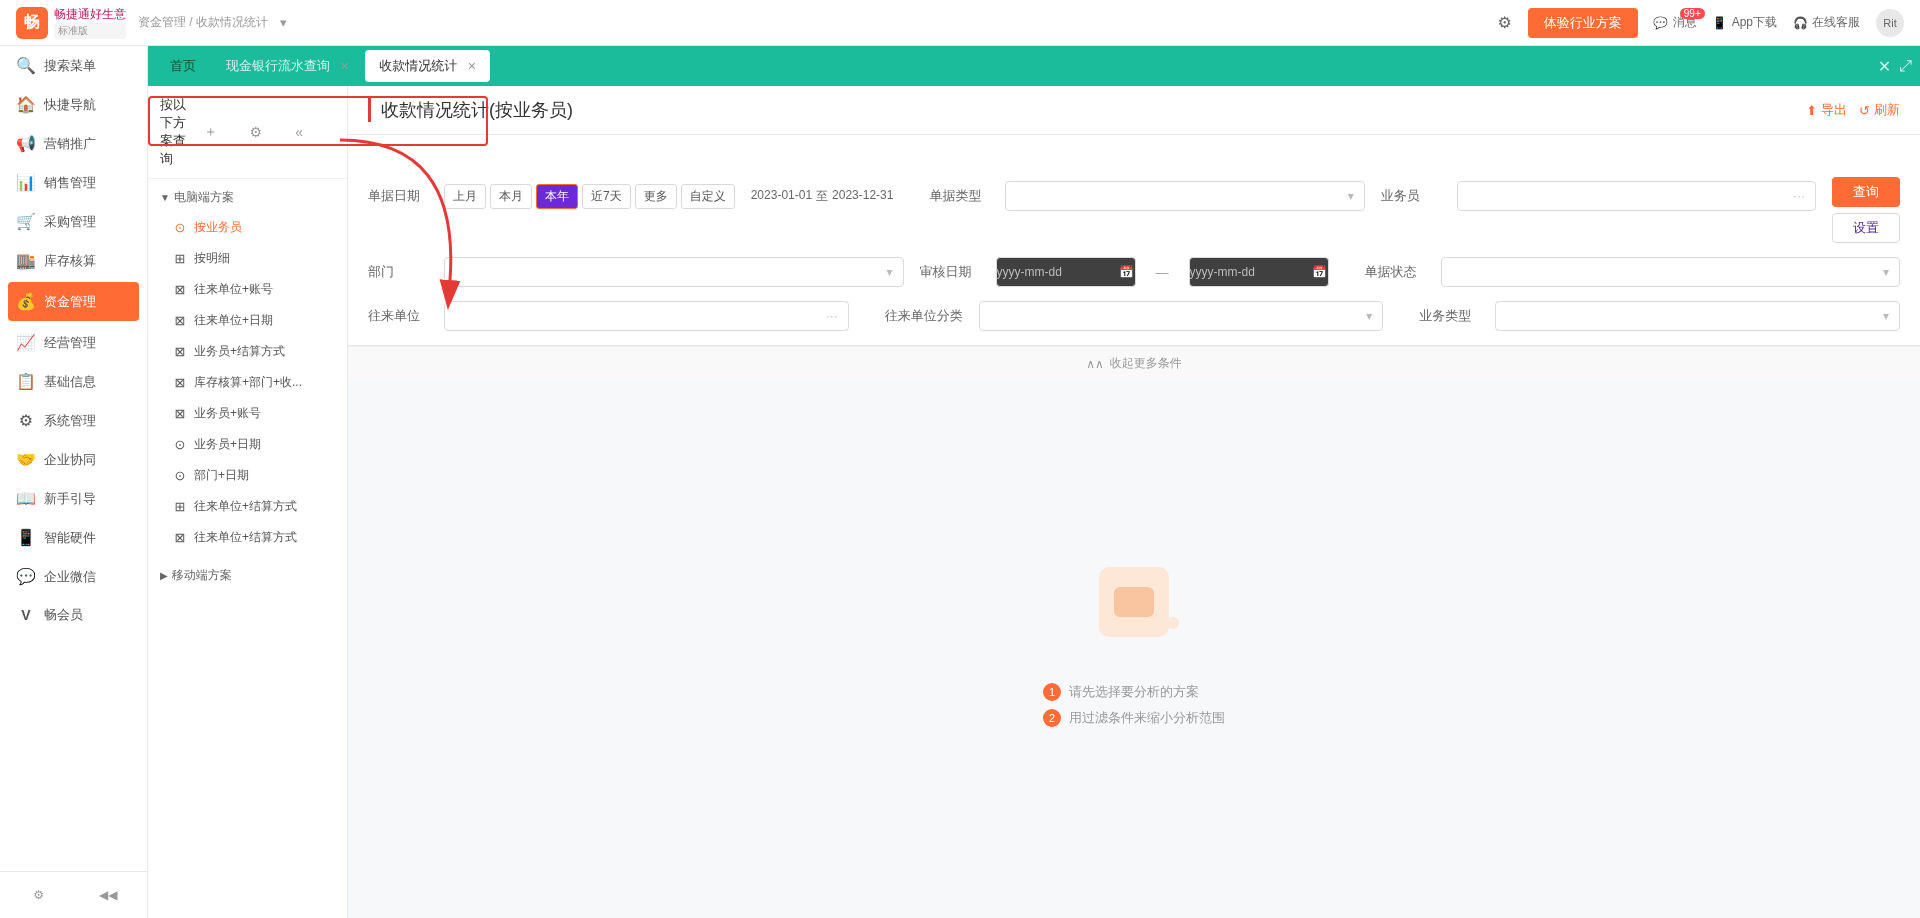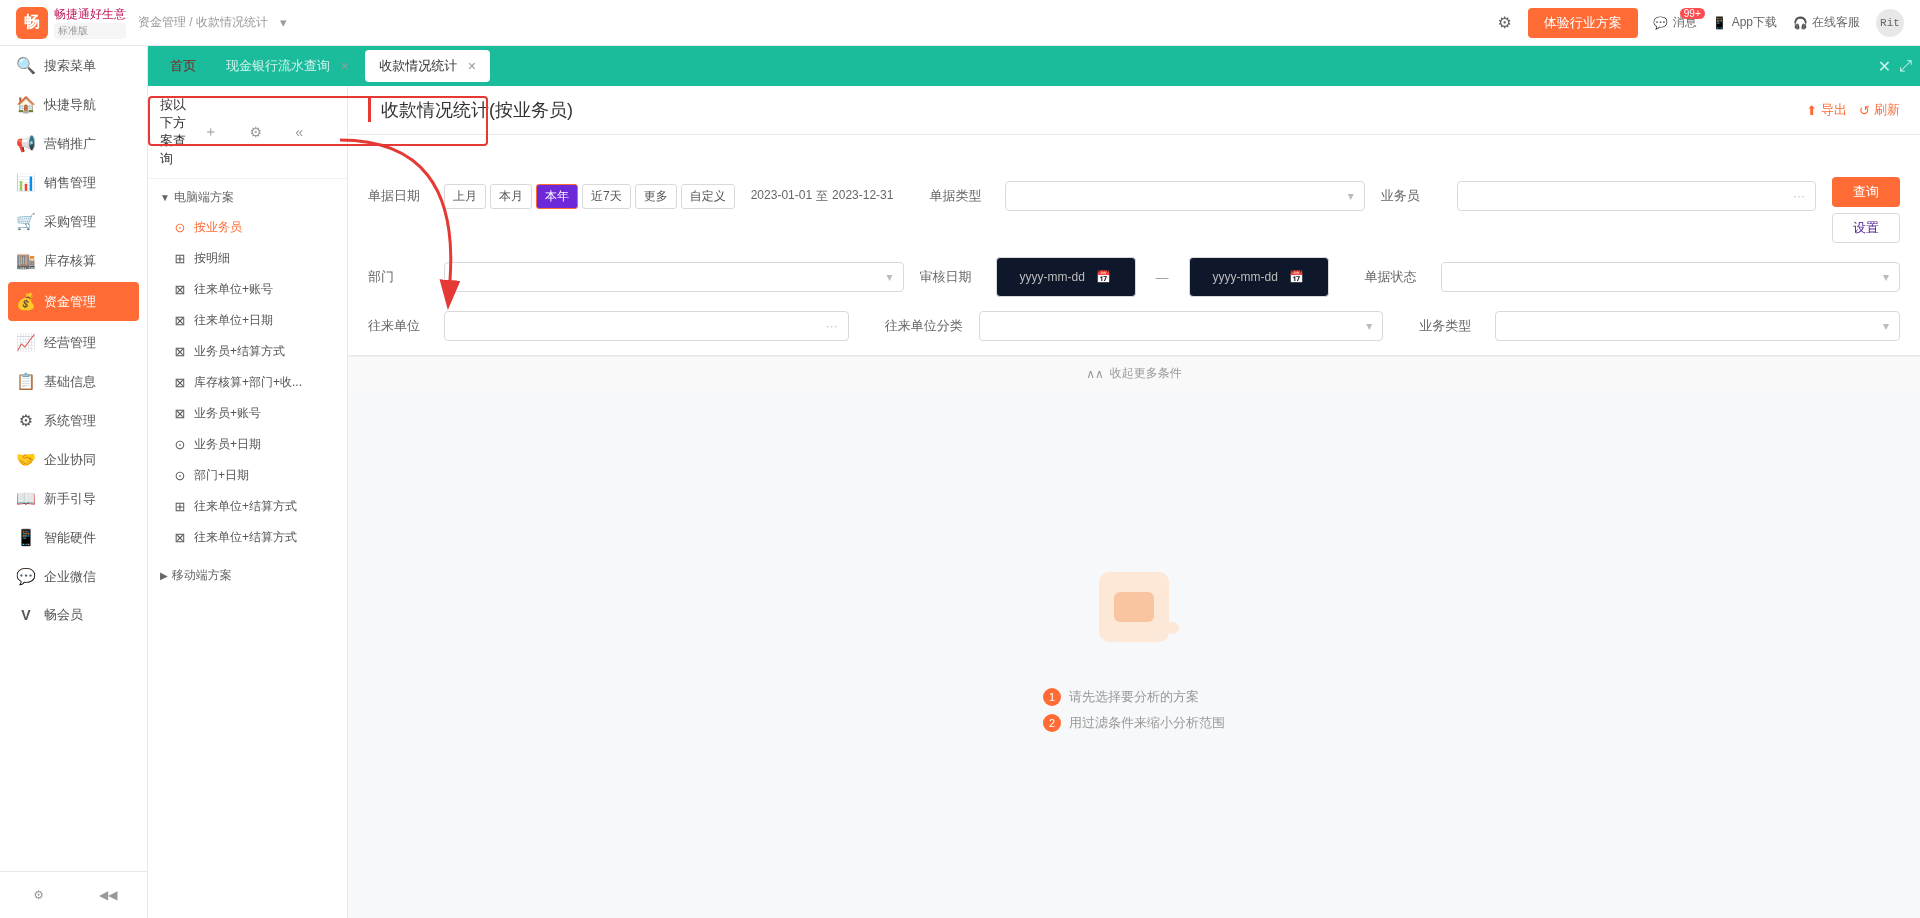--- a/index.html
+++ b/index.html
@@ -21,21 +21,21 @@
     .top-bar-left { display: flex; align-items: center; gap: 12px; }
     .logo-area { display: flex; align-items: center; gap: 6px; }
     .logo-icon { width: 32px; height: 32px; background: #ff6b35; border-radius: 6px; display: flex; align-items: center; justify-content: center; color: #fff; font-size: 16px; font-weight: bold; }
     .edition-badge { font-size: 10px; color: #999; background: #f5f5f5; padding: 1px 4px; border-radius: 3px; }
     .top-breadcrumb { color: #999; font-size: 12px; display: flex; align-items: center; gap: 4px; }
     .top-bar-right { display: flex; align-items: center; gap: 16px; }
     .trial-btn { background: #ff6b35; color: #fff; border: none; padding: 6px 16px; border-radius: 4px; cursor: pointer; font-size: 13px; }
     .top-icon-item { display: flex; align-items: center; gap: 4px; color: #666; font-size: 12px; cursor: pointer; position: relative; }
     .badge-red { background: #ff4d4f; color: #fff; border-radius: 8px; padding: 0 4px; font-size: 10px; position: absolute; top: -6px; right: -8px; min-width: 16px; text-align: center; }
     .gear-icon { color: #666; cursor: pointer; font-size: 16px; }
-    .user-avatar { width: 28px; height: 28px; border-radius: 50%; background: #e8e8e8; display: flex; align-items: center; justify-content: center; font-size: 11px; color: #666; font-family: Liberation Mono, monospace; }
+    .user-avatar { width: 28px; height: 28px; border-radius: 50%; background: #e8e8e8; display: flex; align-items: center; justify-content: center; font-size: 11px; color: #666; }
 
     
     .sidebar {
       position: fixed;
       top: 0;
       left: 0;
       width: 148px;
       height: 100vh;
       background: #fff;
       border-right: 1px solid #e8e8e8;
@@ -78,21 +78,21 @@
       padding: 0 14px;
       display: flex;
       align-items: center;
       gap: 6px;
       border-radius: 4px 4px 0 0;
       cursor: pointer;
       font-size: 13px;
       color: rgba(255,255,255,0.8);
       white-space: nowrap;
     }
-    .tab-item.home { color: #7f1d1d; }
+    .tab-item.home { color: #14532d; }
     .tab-item.active { background: #fff; color: #333; border-radius: 4px; }
     .tab-close { font-size: 11px; color: #999; margin-left: 4px; cursor: pointer; }
     .tab-bar-right { margin-left: auto; display: flex; align-items: center; gap: 8px; }
     .tab-window-btn { color: rgba(255,255,255,0.8); font-size: 16px; cursor: pointer; }
 
     
     .main-content {
       margin-left: 148px;
       margin-top: 86px;
       height: calc(100vh - 86px);
@@ -268,29 +268,29 @@
       align-items: center;
       padding: 0 10px;
       cursor: pointer;
       font-size: 12px;
       color: #999;
       background: #fff;
       gap: 4px;
     }
     .filter-date-single {
       width: 140px;
-      height: 40px;
+      height: 30px;
       border: 1px solid #d9d9d9;
       border-radius: 4px;
       display: flex;
       align-items: center;
-      padding: 0 23px;
+      padding: 0 0;
       font-size: 12px;
       color: #bbb;
-      background: #0f172a;
+      background: #404040;
       gap: 4px;
       justify-content: space-between;
     }
     .filter-separator { color: #999; padding: 0 4px; }
     .action-btns {
       display: flex;
       flex-direction: column;
       gap: 6px;
       margin-left: auto;
       margin-top: 28px;

